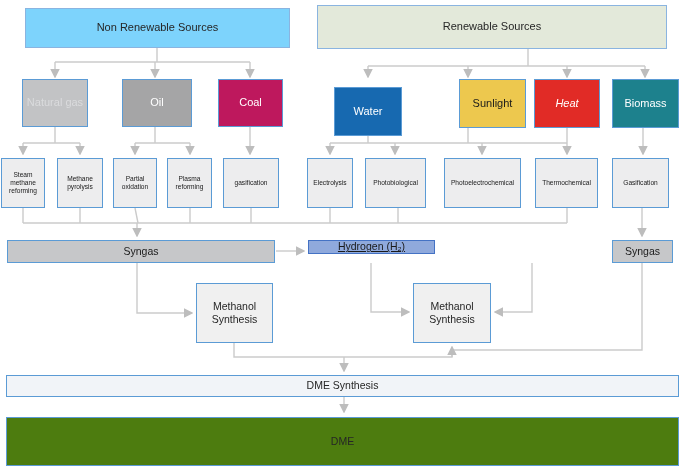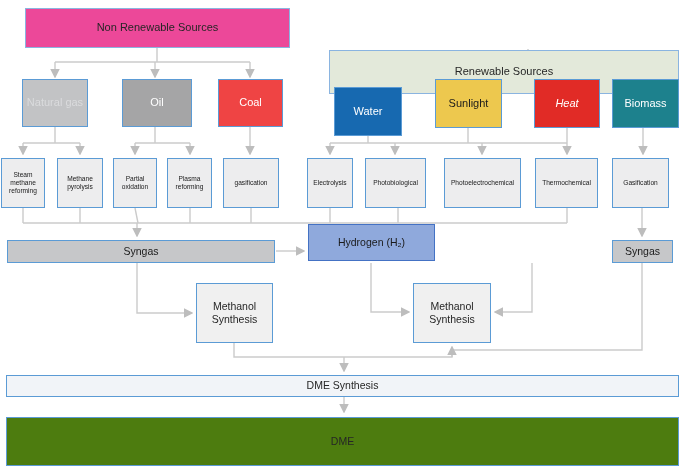--- a/index.html
+++ b/index.html
@@ -6,28 +6,28 @@
   *{box-sizing:border-box;}
   #stage{
     position:relative;width:685px;height:468px;background:#ffffff;
     font-family:"Liberation Sans",sans-serif;color:#262626;overflow:hidden;
   }
   #connectors{position:absolute;left:0;top:0;width:685px;height:468px;z-index:1;}
   .box{
     position:absolute;z-index:2;display:flex;align-items:center;justify-content:center;
     text-align:center;border:1.5px solid #5b9bd5;line-height:1.25;
   }
-  .hdr{background:#ec4899;border:1.4px solid #8ab4e0;font-size:11px;}
+  .hdr{background:#7dd3fc;border:1.4px solid #8ab4e0;font-size:11px;}
   .hdr.green{background:#e3e9da;}
   .src{font-size:11px;}
   .src-naturalgas{background:#c2c3c5;color:#dadbdd;}
   .src-oil{background:#a5a5a6;color:#ffffff;}
-  .src-coal{background:#ef4444;color:#ffffff;}
+  .src-coal{background:#be185d;color:#ffffff;}
   .src-water{background:#1769b0;color:#ffffff;}
-  .src-sunlight{background:#edc84e;color:#1a1a1a;}
+  .src-sunlight{background:#edc84e;color:#1a1a1a;margin-left:24px;}
   .src-heat{background:#e12b26;color:#ffffff;font-style:italic;}
   .src-biomass{background:#1d818d;color:#ffffff;}
   .proc{background:#ededee;font-size:6.6px;padding:2px;color:#1a1a1a;}
   .bar{font-size:10.5px;color:#1a1a1a;}
   .bar-gray{background:#c6c7c9;}
   .bar-h2{background:#8fa9dc;border-color:#4472c4;}
   .ms{background:#f0f0f0;font-size:10.5px;}
   .dmesyn{background:#f1f4f8;font-size:10.5px;}
   .dme{background:#4d7c0f;font-size:10.5px;}
 </style>
@@ -105,21 +105,21 @@
       <path d="M234 343 V357 H452 V350"></path>
       <path d="M452 357 V348" marker-end="url(#ah)"></path>
 
       <path d="M344 357 V370" marker-end="url(#ah)"></path>
 
       <path d="M344 397 V411" marker-end="url(#ah)"></path>
     </g>
   </svg>
 
   <div class="box hdr" style="left:25px;top:8px;width:265px;height:40px;">Non Renewable Sources</div>
-  <div class="box hdr green" style="left:329px;top:5px;width:350px;height:44px;margin-top:45px;">Renewable Sources</div>
+  <div class="box hdr green" style="left:317px;top:5px;width:350px;height:44px;">Renewable Sources</div>
 
   <div class="box src src-naturalgas" style="left:22px;top:79px;width:66px;height:48px;">Natural gas</div>
   <div class="box src src-oil" style="left:122px;top:79px;width:70px;height:48px;">Oil</div>
   <div class="box src src-coal" style="left:218px;top:79px;width:65px;height:48px;">Coal</div>
   <div class="box src src-water" style="left:334px;top:79px;width:68px;height:49px;margin-top:8px;">Water</div>
   <div class="box src src-sunlight" style="left:435px;top:79px;width:67px;height:49px;">Sunlight</div>
   <div class="box src src-heat" style="left:534px;top:79px;width:66px;height:49px;">Heat</div>
   <div class="box src src-biomass" style="left:612px;top:79px;width:67px;height:49px;">Biomass</div>
 
   <div class="box proc" style="left:1px;top:158px;width:44px;height:50px;">Steam methane reforming</div>
@@ -127,21 +127,21 @@
   <div class="box proc" style="left:113px;top:158px;width:44px;height:50px;">Partial oxidation</div>
   <div class="box proc" style="left:167px;top:158px;width:45px;height:50px;">Plasma reforming</div>
   <div class="box proc" style="left:223px;top:158px;width:56px;height:50px;">gasification</div>
   <div class="box proc" style="left:307px;top:158px;width:46px;height:50px;">Electrolysis</div>
   <div class="box proc" style="left:365px;top:158px;width:61px;height:50px;">Photobiological</div>
   <div class="box proc" style="left:444px;top:158px;width:77px;height:50px;">Photoelectrochemical</div>
   <div class="box proc" style="left:535px;top:158px;width:63px;height:50px;">Thermochemical</div>
   <div class="box proc" style="left:612px;top:158px;width:57px;height:50px;">Gasification</div>
 
   <div class="box bar bar-gray" style="left:7px;top:240px;width:268px;height:23px;">Syngas</div>
-  <div class="box bar bar-h2" style="left:308px;top:224px;width:127px;height:37px;">Hydrogen (H₂)</div>
+  <div class="box bar bar-h2" style="left:308px;top:240px;width:127px;height:14px;text-decoration:underline;">Hydrogen (H₂)</div>
   <div class="box bar bar-gray" style="left:612px;top:240px;width:61px;height:23px;">Syngas</div>
 
   <div class="box ms" style="left:196px;top:283px;width:77px;height:60px;">Methanol Synthesis</div>
   <div class="box ms" style="left:413px;top:283px;width:78px;height:60px;">Methanol Synthesis</div>
 
   <div class="box dmesyn" style="left:6px;top:375px;width:673px;height:22px;text-align:right;">DME Synthesis</div>
   <div class="box dme" style="left:6px;top:417px;width:673px;height:49px;">DME</div>
 
 </div>
 

